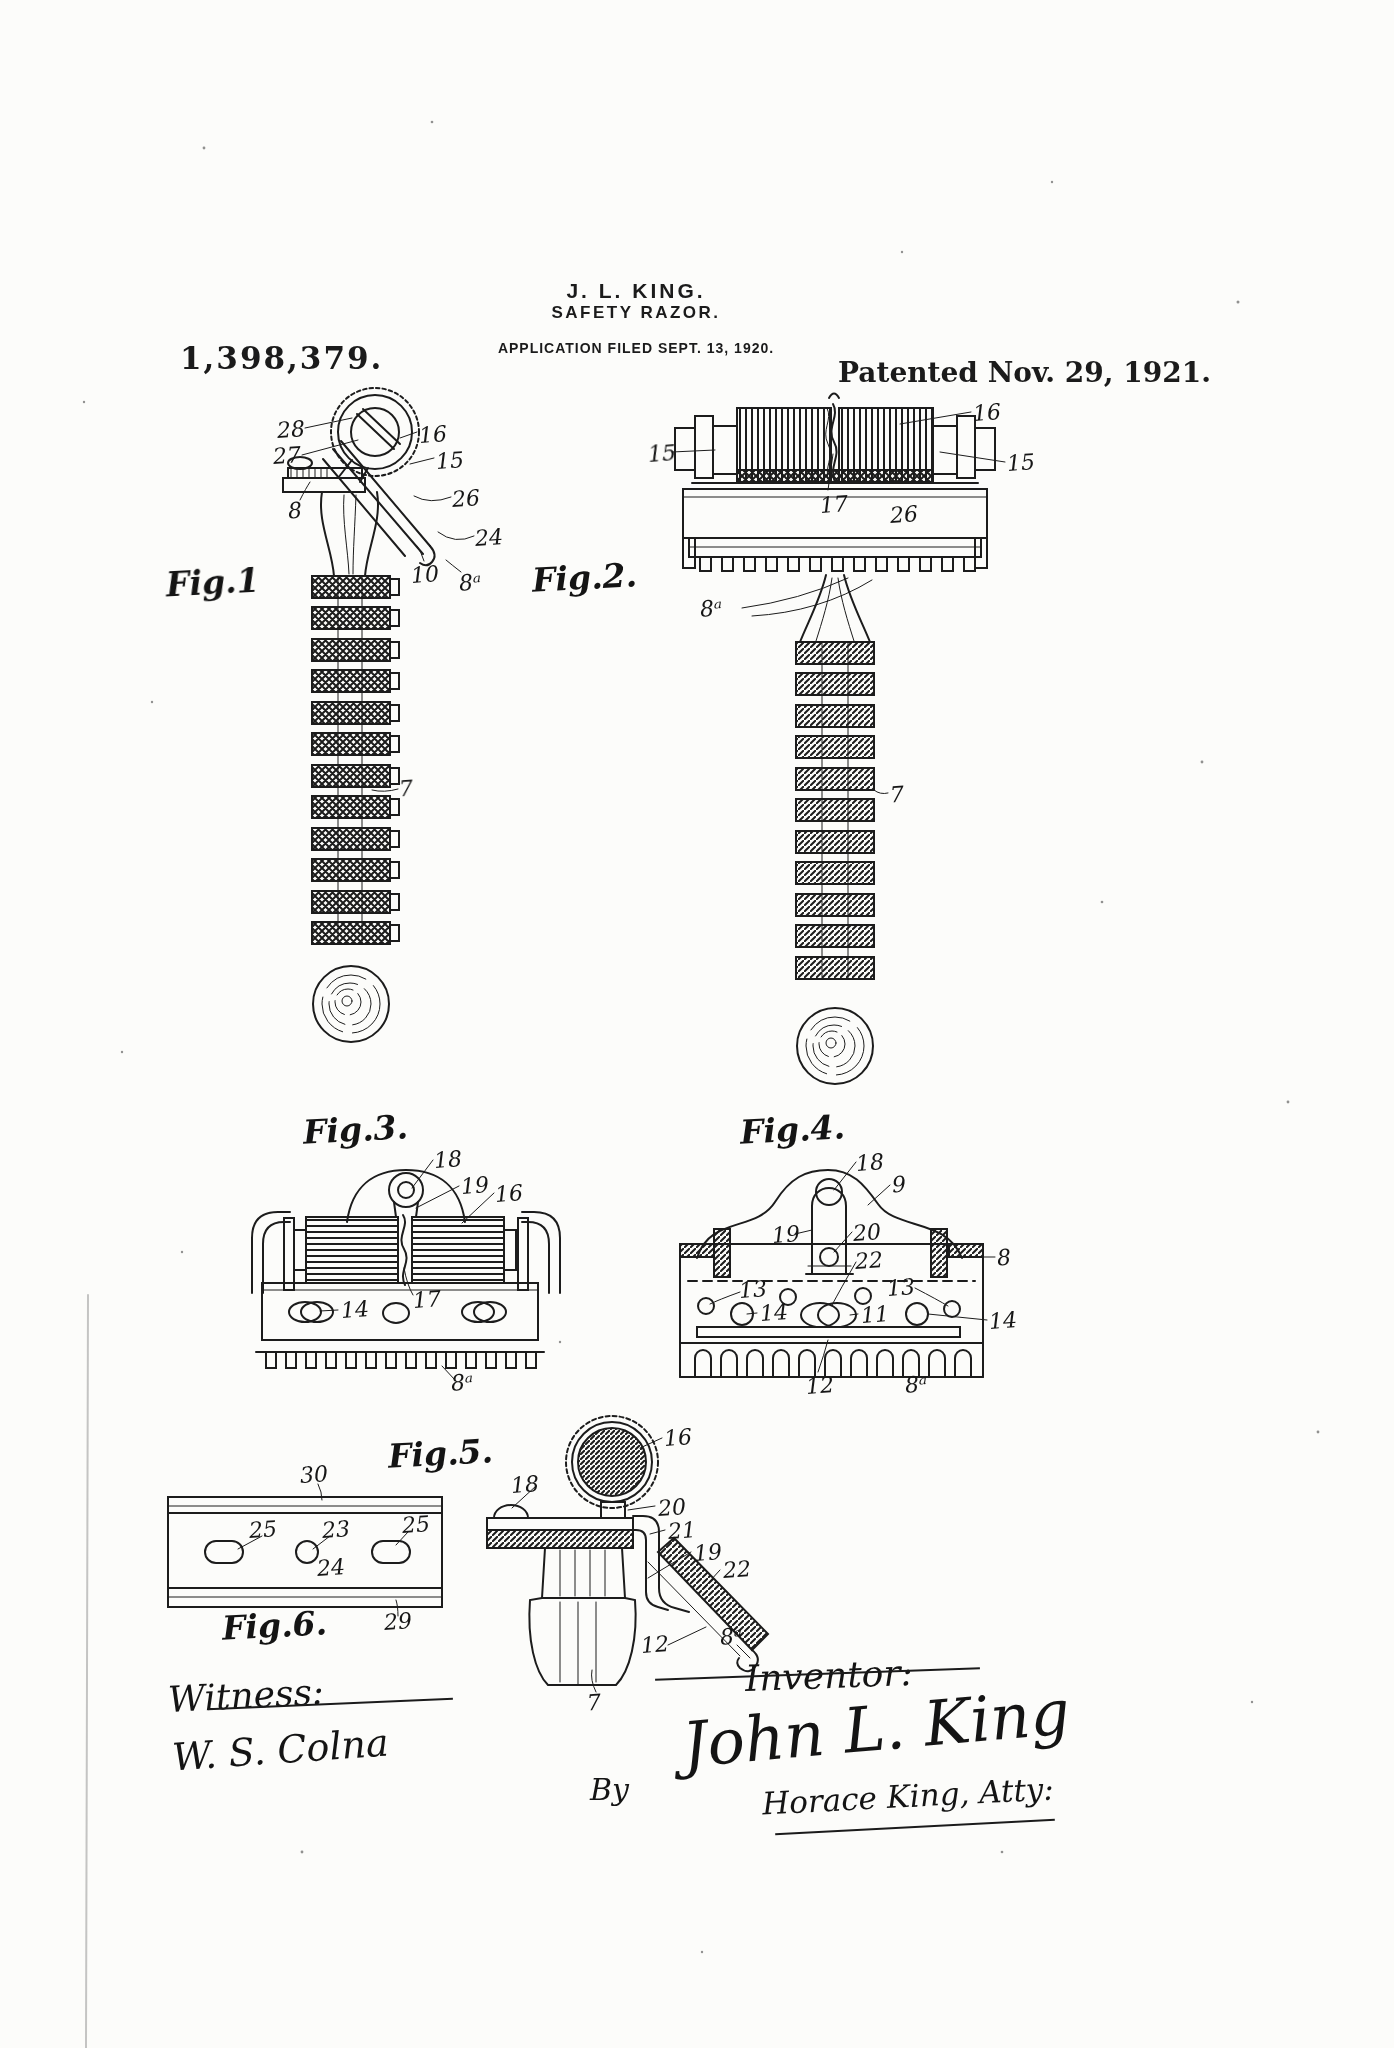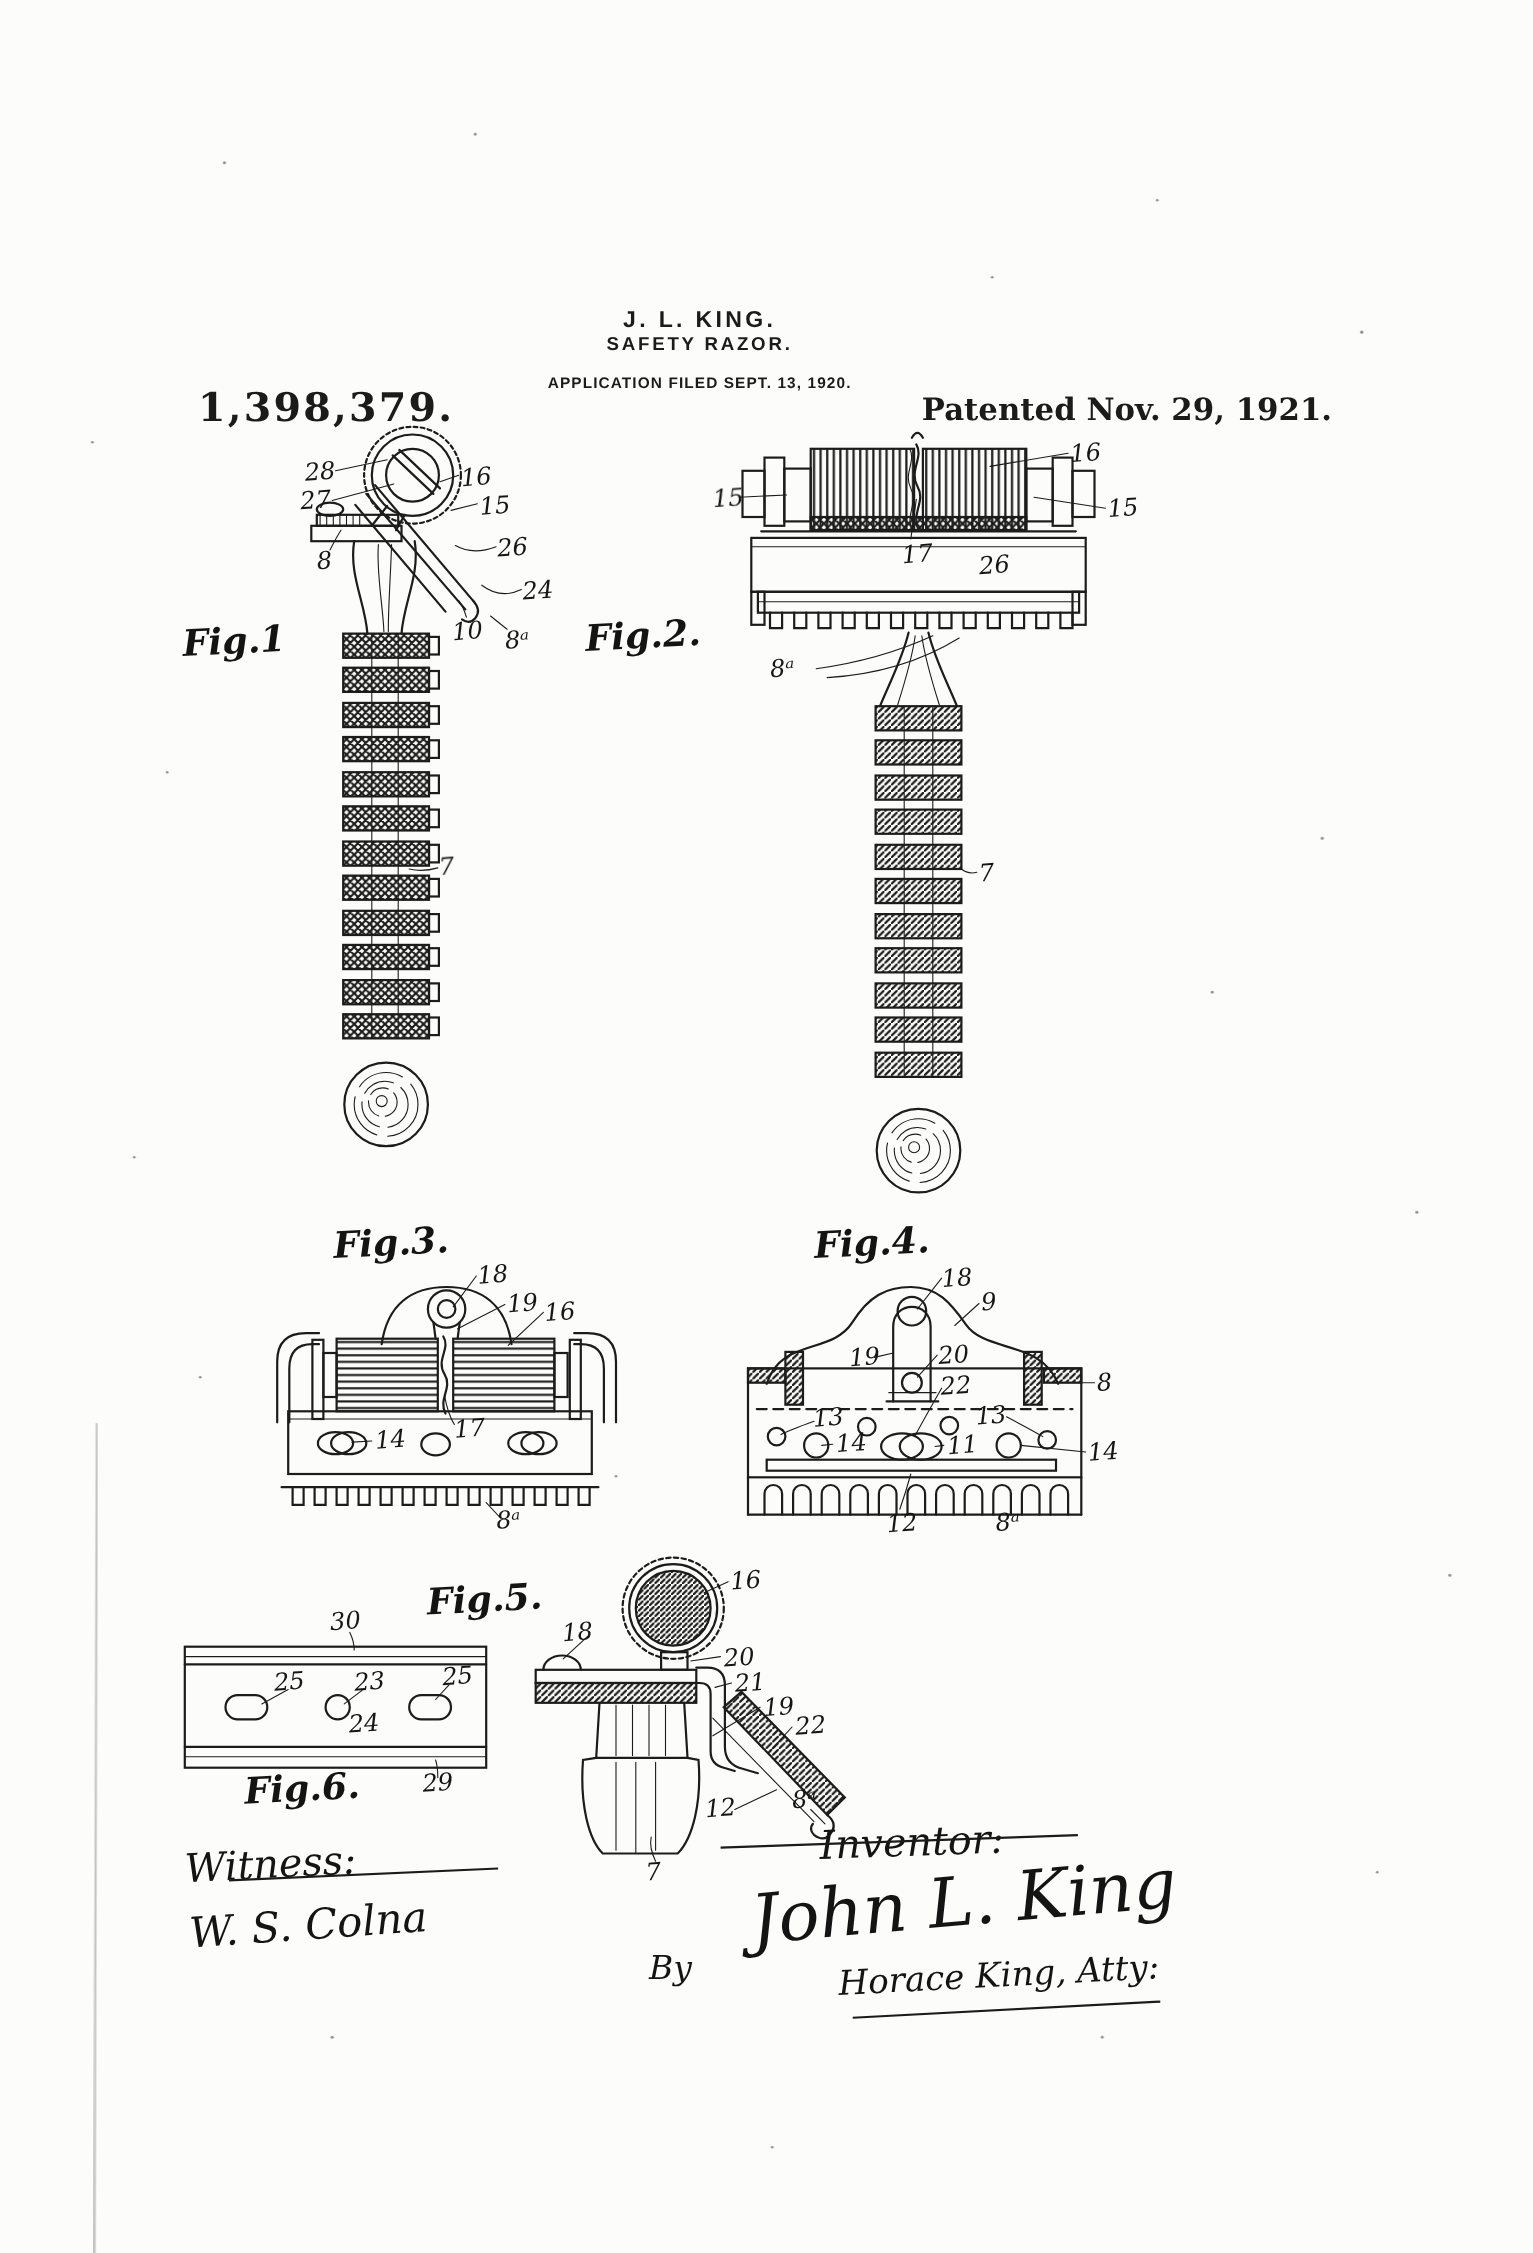--- a/index.html
+++ b/index.html
@@ -3,21 +3,21 @@
 <meta charset="utf-8">
 <style>
   html,body{margin:0;padding:0;background:#e8e8e4;}
   .sheet{position:relative;width:1394px;height:2048px;background:#fcfcfa;overflow:hidden;
          font-family:"Liberation Sans",sans-serif;color:#1b1b1b;}
   .txt{position:absolute;white-space:nowrap;color:#1b1b1b;}
   .hdr{left:0;width:1272px;text-align:center;font-family:"Liberation Sans",sans-serif;font-weight:700;}
   .hdr-author{top:279px;font-size:21px;letter-spacing:3px;}
   .hdr-title{top:303px;font-size:17px;letter-spacing:2.5px;}
   .hdr-app{top:340px;font-size:14px;letter-spacing:1px;}
-  .patnum{left:180px;top:350px;font-family:"DejaVu Serif",serif;font-weight:700;font-size:36px;letter-spacing:2px;}
+  .patnum{left:180px;top:340px;font-family:"DejaVu Serif",serif;font-weight:700;font-size:31px;letter-spacing:2px;}
   .patdate{left:798px;top:356px;font-family:"DejaVu Serif",serif;font-weight:600;font-size:28px;margin-left:40px;}
   .ref{position:absolute;font:italic 22px "DejaVu Serif",serif;color:#161616;transform:rotate(-4deg);}
   .figl{position:absolute;font:italic 600 33px "DejaVu Serif",serif;color:#141414;transform:rotate(-3deg);}
   .sig{position:absolute;font-style:italic;font-family:"DejaVu Serif",serif;color:#141414;}
   .flourish{position:absolute;height:2px;background:#1b1b1b;}
   .art{position:absolute;left:0;top:0;}
   .art path,.art rect,.art circle,.art line,.art ellipse,.art polygon,.art polyline{
       stroke:#1c1c1c;fill:none;stroke-width:2;stroke-linecap:round;}
   .art .thin{stroke-width:1;}
   .art .fxh{fill:url(#xh);}

